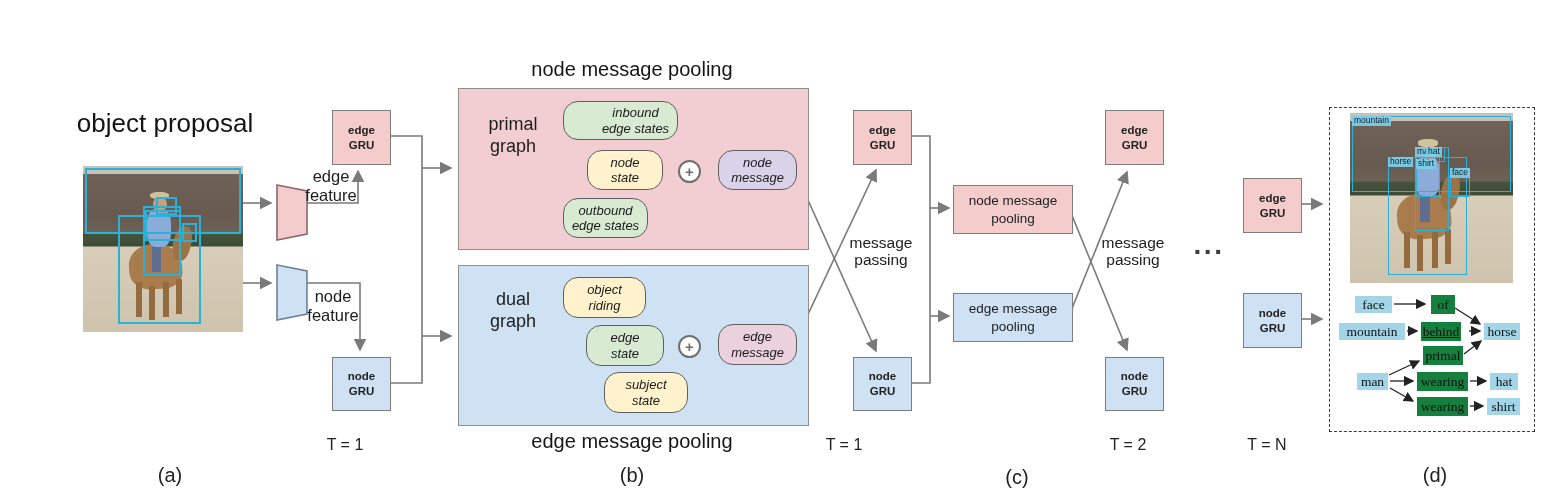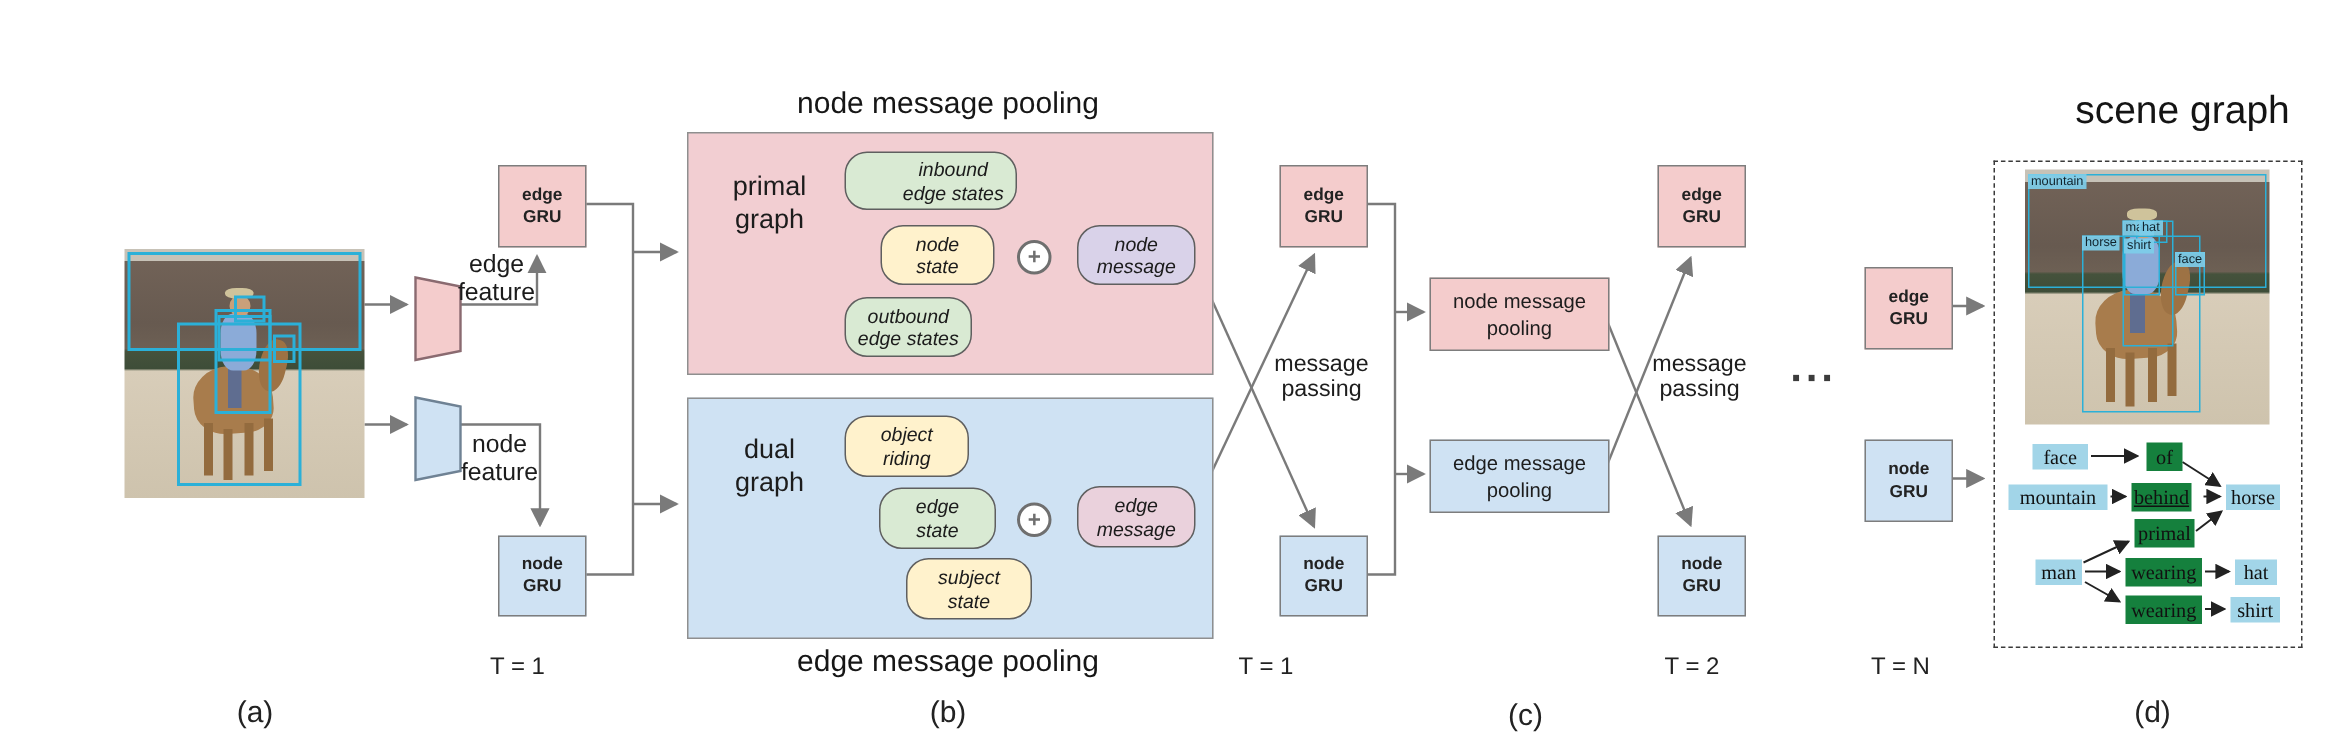--- a/index.html
+++ b/index.html
@@ -133,20 +133,21 @@
       <path d="M1469 331 H1480" marker-end="url(#ab)"></path>
       <path d="M1464 354 L1481 341" marker-end="url(#ab)"></path>
       <path d="M1389 375 L1419 361" marker-end="url(#ab)"></path>
       <path d="M1390 381 H1413" marker-end="url(#ab)"></path>
       <path d="M1470 381 H1486" marker-end="url(#ab)"></path>
       <path d="M1390 388 L1413 401" marker-end="url(#ab)"></path>
       <path d="M1470 406 H1483" marker-end="url(#ab)"></path>
     </g>
   </svg>
 
+  <div class="abs h1 ctr" style="left:70px;top:110px;width:190px;height:26px;">object proposal</div>
 
   <div class="scene" style="left:83px;top:166px;width:160px;height:166px;">
     <div class="horse-body"></div>
     <div class="horse-head"></div>
     <div class="horse-leg" style="left:33%;"></div>
     <div class="horse-leg" style="left:41%;top:72%;"></div>
     <div class="horse-leg" style="left:50%;"></div>
     <div class="horse-leg" style="left:58%;top:68%;"></div>
     <div class="rider-leg"></div>
     <div class="rider-torso"></div>
@@ -231,21 +232,20 @@
   <div class="abs cap ctr" style="left:987px;top:465px;width:60px;height:24px;">(c)</div>
 
   <div class="abs ellipsis ctr" style="left:1188px;top:238px;width:42px;height:28px;">···</div>
 
   <div class="abs gru pink ctr pre" style="left:1243px;top:178px;width:57px;height:53px;">edge
 GRU</div>
   <div class="abs gru blue ctr pre" style="left:1243px;top:293px;width:57px;height:53px;">node
 GRU</div>
   <div class="abs t-label ctr" style="left:1232px;top:437px;width:70px;height:16px;">T = N</div>
 
-  <div class="abs h1 ctr" style="left:1365px;top:60px;width:180px;height:26px;">scene graph</div>
 
   <div class="abs dashedbox" style="left:1329px;top:107px;width:204px;height:323px;"></div>
 
   <div class="scene" style="left:1350px;top:113px;width:163px;height:170px;">
     <div class="horse-body"></div>
     <div class="horse-head"></div>
     <div class="horse-leg" style="left:33%;"></div>
     <div class="horse-leg" style="left:41%;top:72%;"></div>
     <div class="horse-leg" style="left:50%;"></div>
     <div class="horse-leg" style="left:58%;top:68%;"></div>

